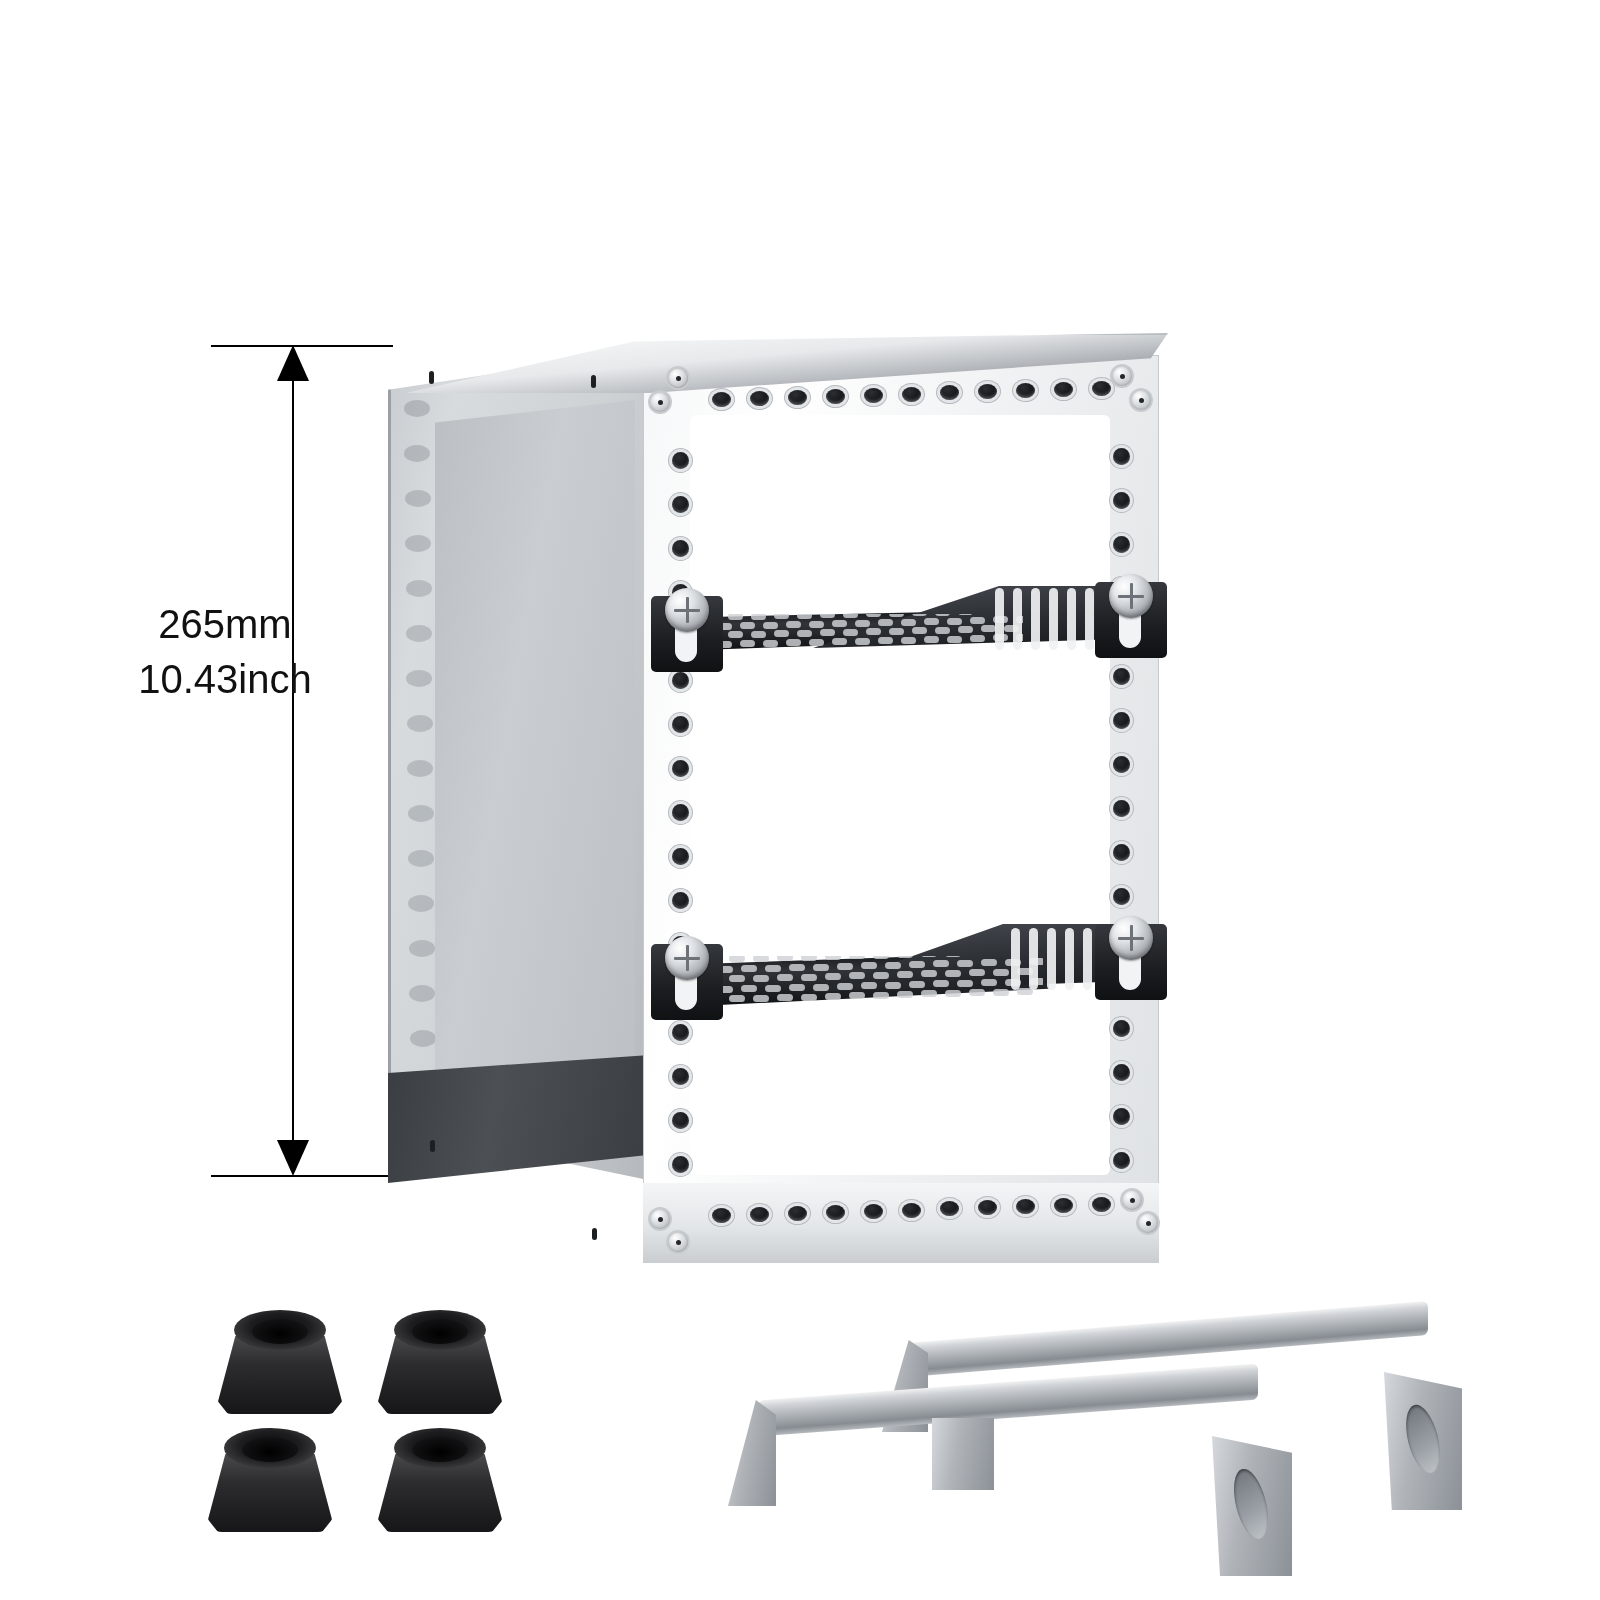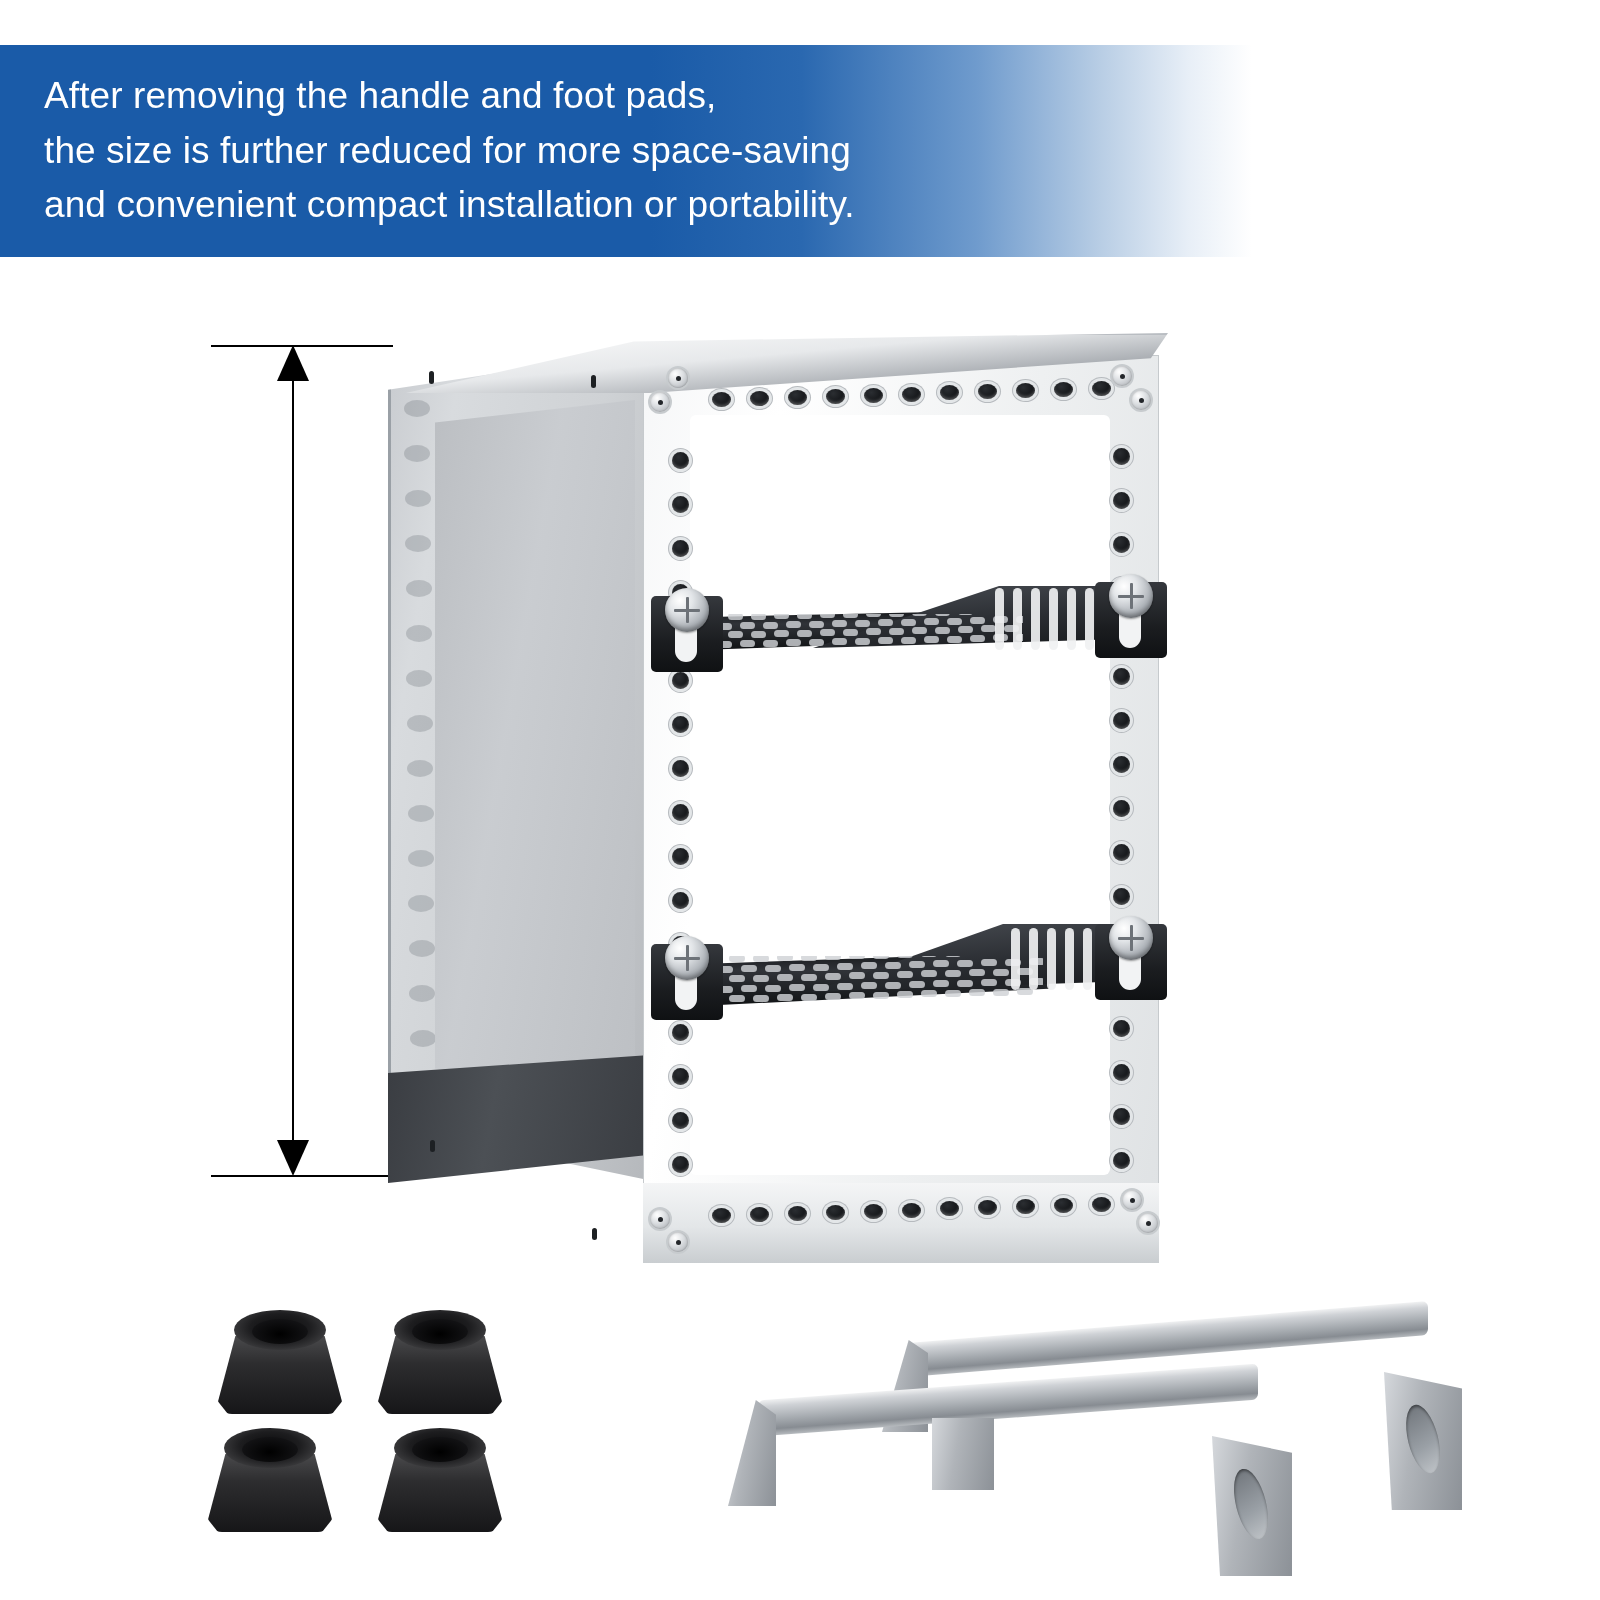--- a/index.html
+++ b/index.html
@@ -241,31 +241,30 @@
     position: absolute; border-radius: 50%;
     background: linear-gradient(160deg, #6e7379 0%, #9aa0a6 60%, #c2c6ca 100%);
     box-shadow: inset 0 2px 3px rgba(0,0,0,.45);
   }
 </style>
 </head>
 <body>
 
 <div id="stage">
 
-  <div class="banner">
-    <div class="banner-text">After removing the handle and foot pads,
-the size is further reduced for more space-saving
-and convenient compact installation or portability.</div>
-  </div>
 
   <div class="dim-line-top"></div>
   <div class="dim-line-bot"></div>
   <div class="dim-shaft"></div>
   <div class="dim-arrow up"></div>
   <div class="dim-arrow down"></div>
+  <div class="dim-label">
+    <div>265mm</div>
+    <div>10.43inch</div>
+  </div>
 
   <div class="case">
     <div class="side-panel"></div>
     <div class="side-holes" id="sideHoles">
         <i style="top:0px;left:0px;"></i>
         <i style="top:45px;left:0.4px;"></i>
         <i style="top:90px;left:0.8px;"></i>
         <i style="top:135px;left:1.2000000000000002px;"></i>
         <i style="top:180px;left:1.6px;"></i>
         <i style="top:225px;left:2px;"></i>

